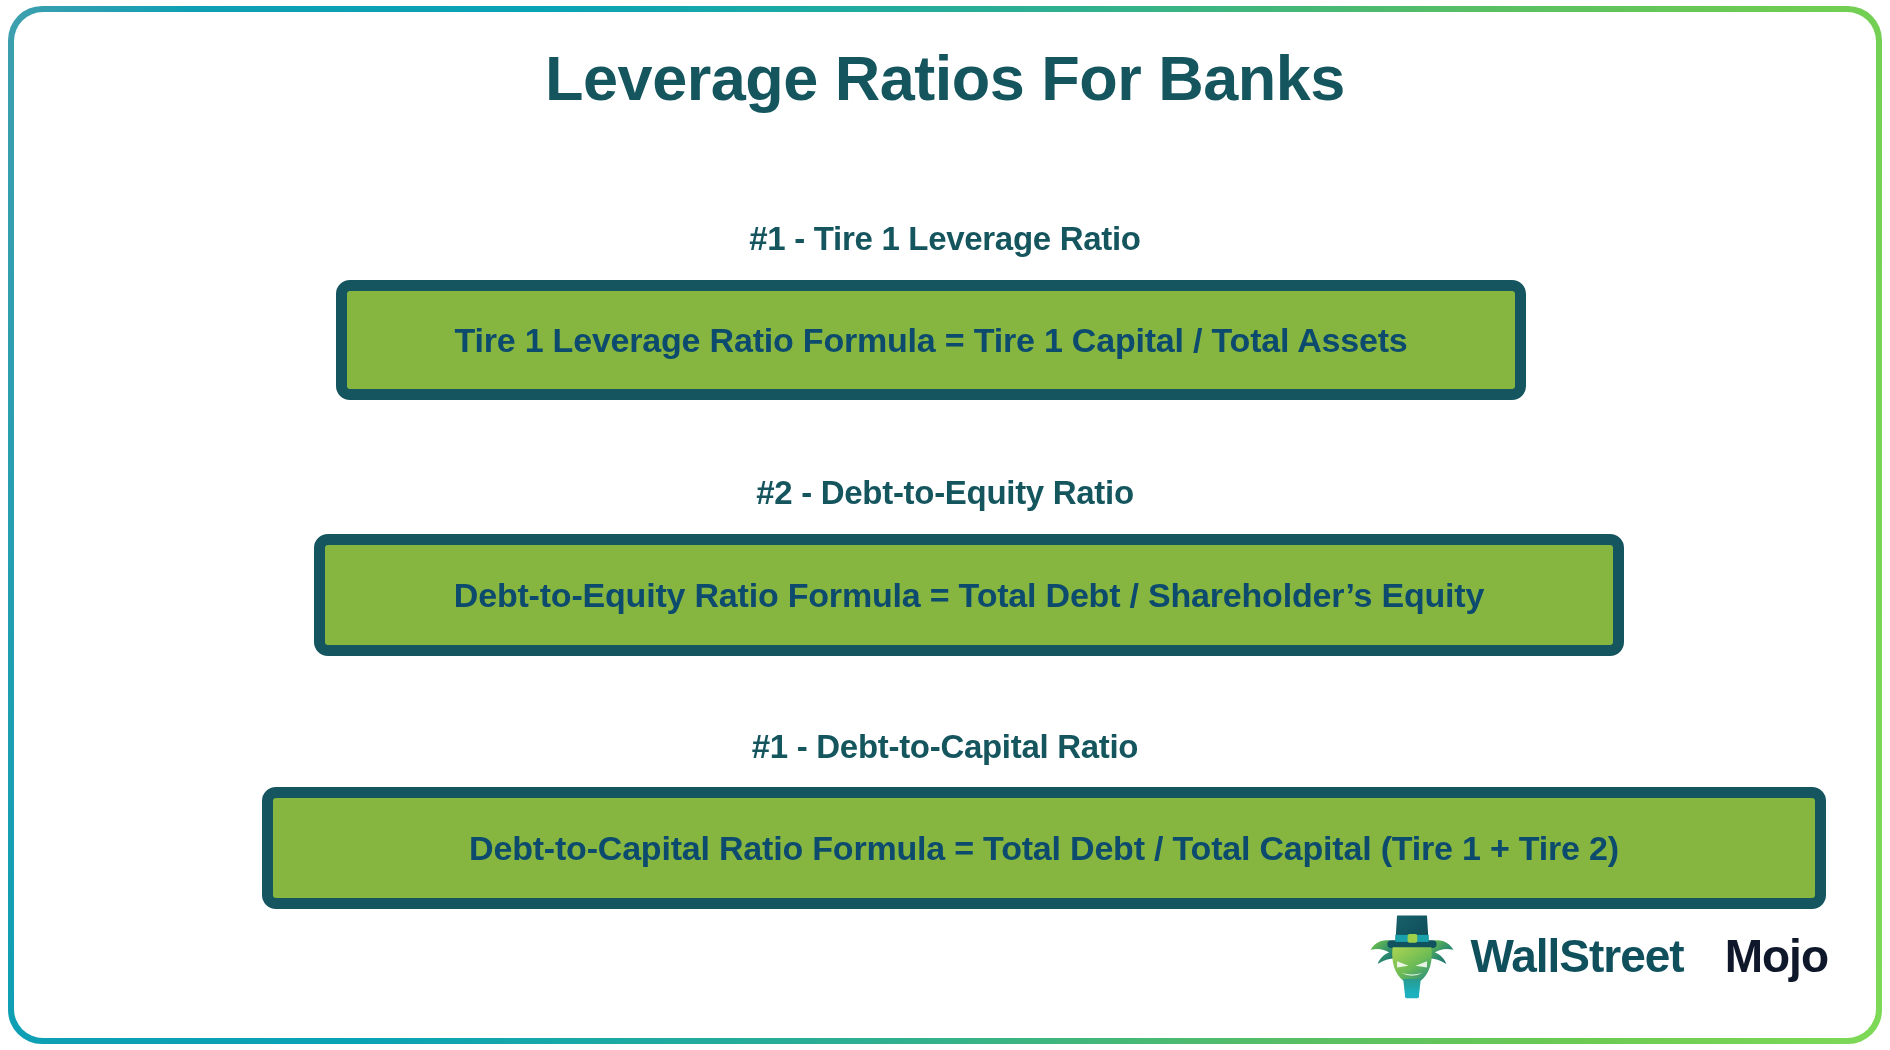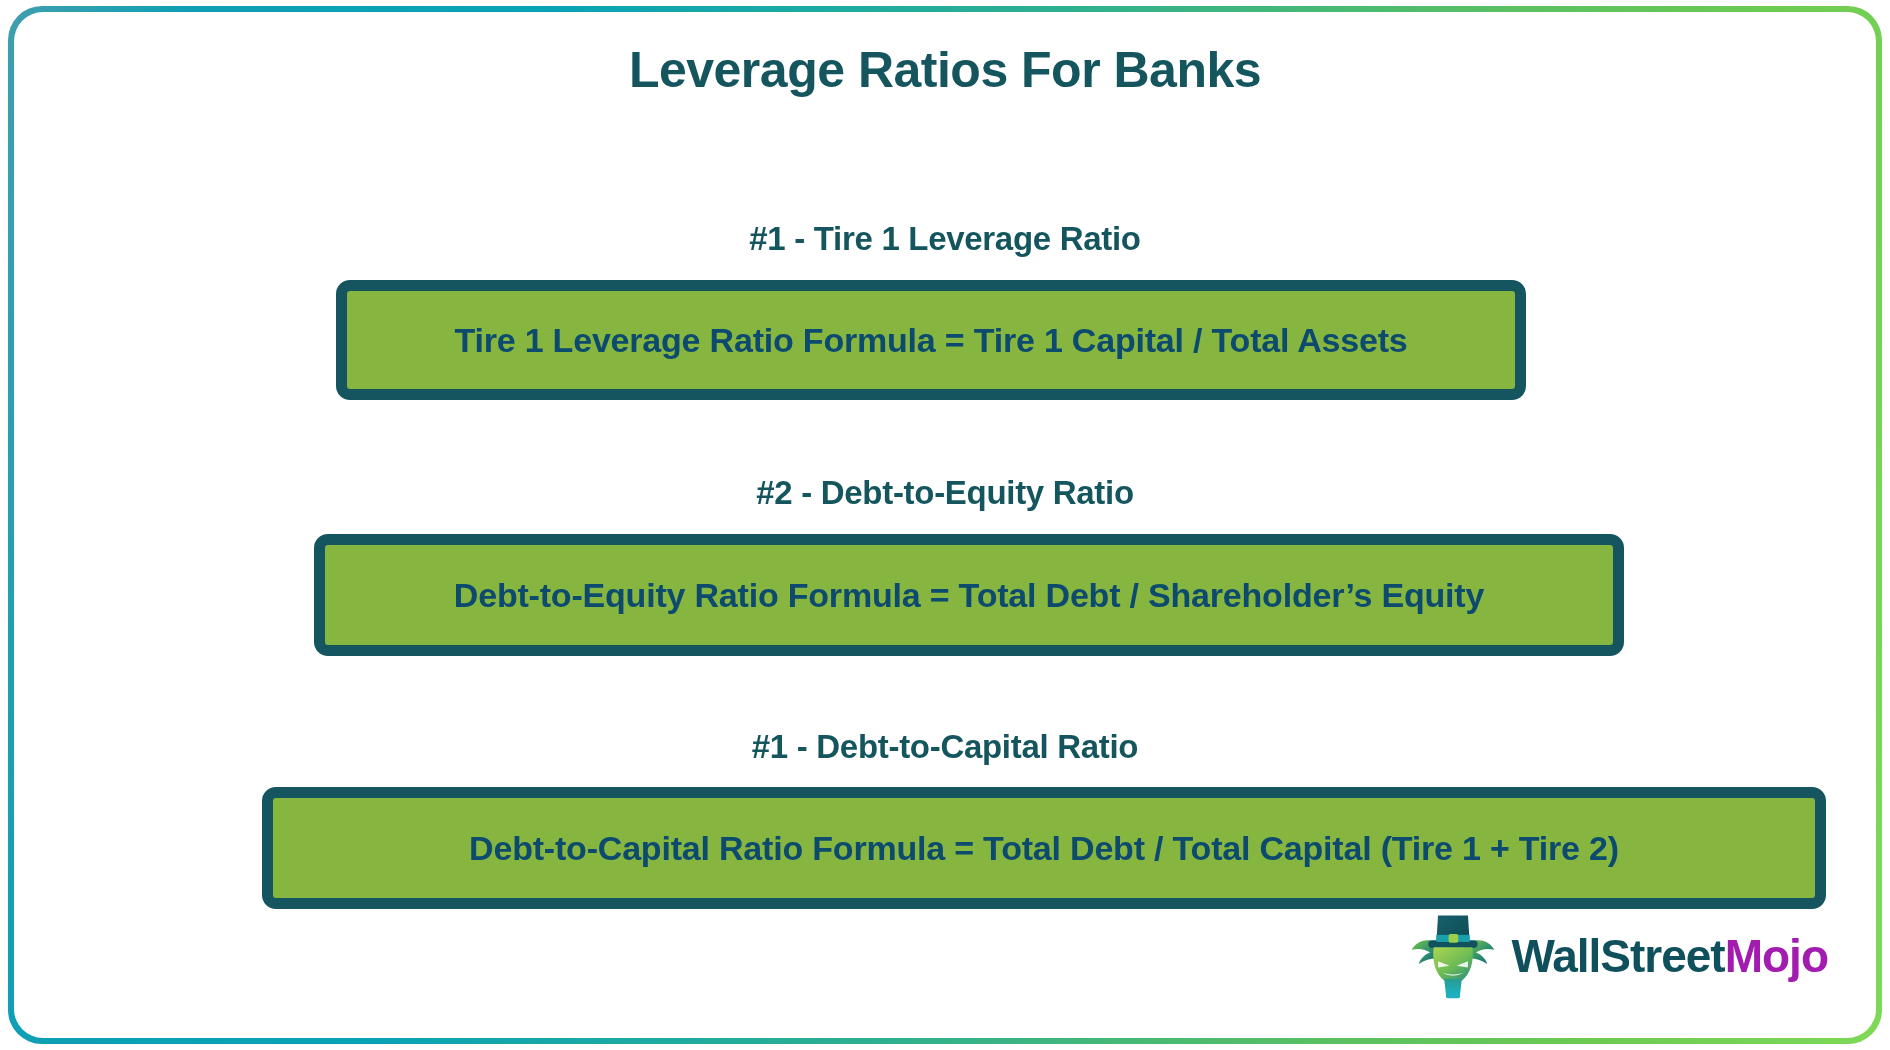--- a/index.html
+++ b/index.html
@@ -43,21 +43,21 @@
   }
 
   
   .page-title {
     position: absolute;
     left: 0;
     top: 30px;
     width: 100%;
     text-align: center;
     color: #15565e;
-    font-size: 50px;
+    font-size: 63px;
     font-weight: bold;
     letter-spacing: -0.5px;
     line-height: 1.15;
   }
 
   
   .section {
     position: absolute;
     left: 0;
     width: 100%;
@@ -115,21 +115,21 @@
     flex: none;
   }
   .logo-wordmark {
     font-size: 46px;
     font-weight: bold;
     letter-spacing: -1px;
     line-height: 1;
     white-space: nowrap;
   }
   .word-wall { color: #10505c; }
-  .word-mojo { color: #a21caf; }
+  .word-mojo { color: #0f172a; margin-left: 41px; }
 </style>
 </head>
 <body>
 
 <div class="card-frame">
   <div class="card-inner">
 
     <div class="page-title">Leverage Ratios For Banks</div>
 
     <div class="section">

